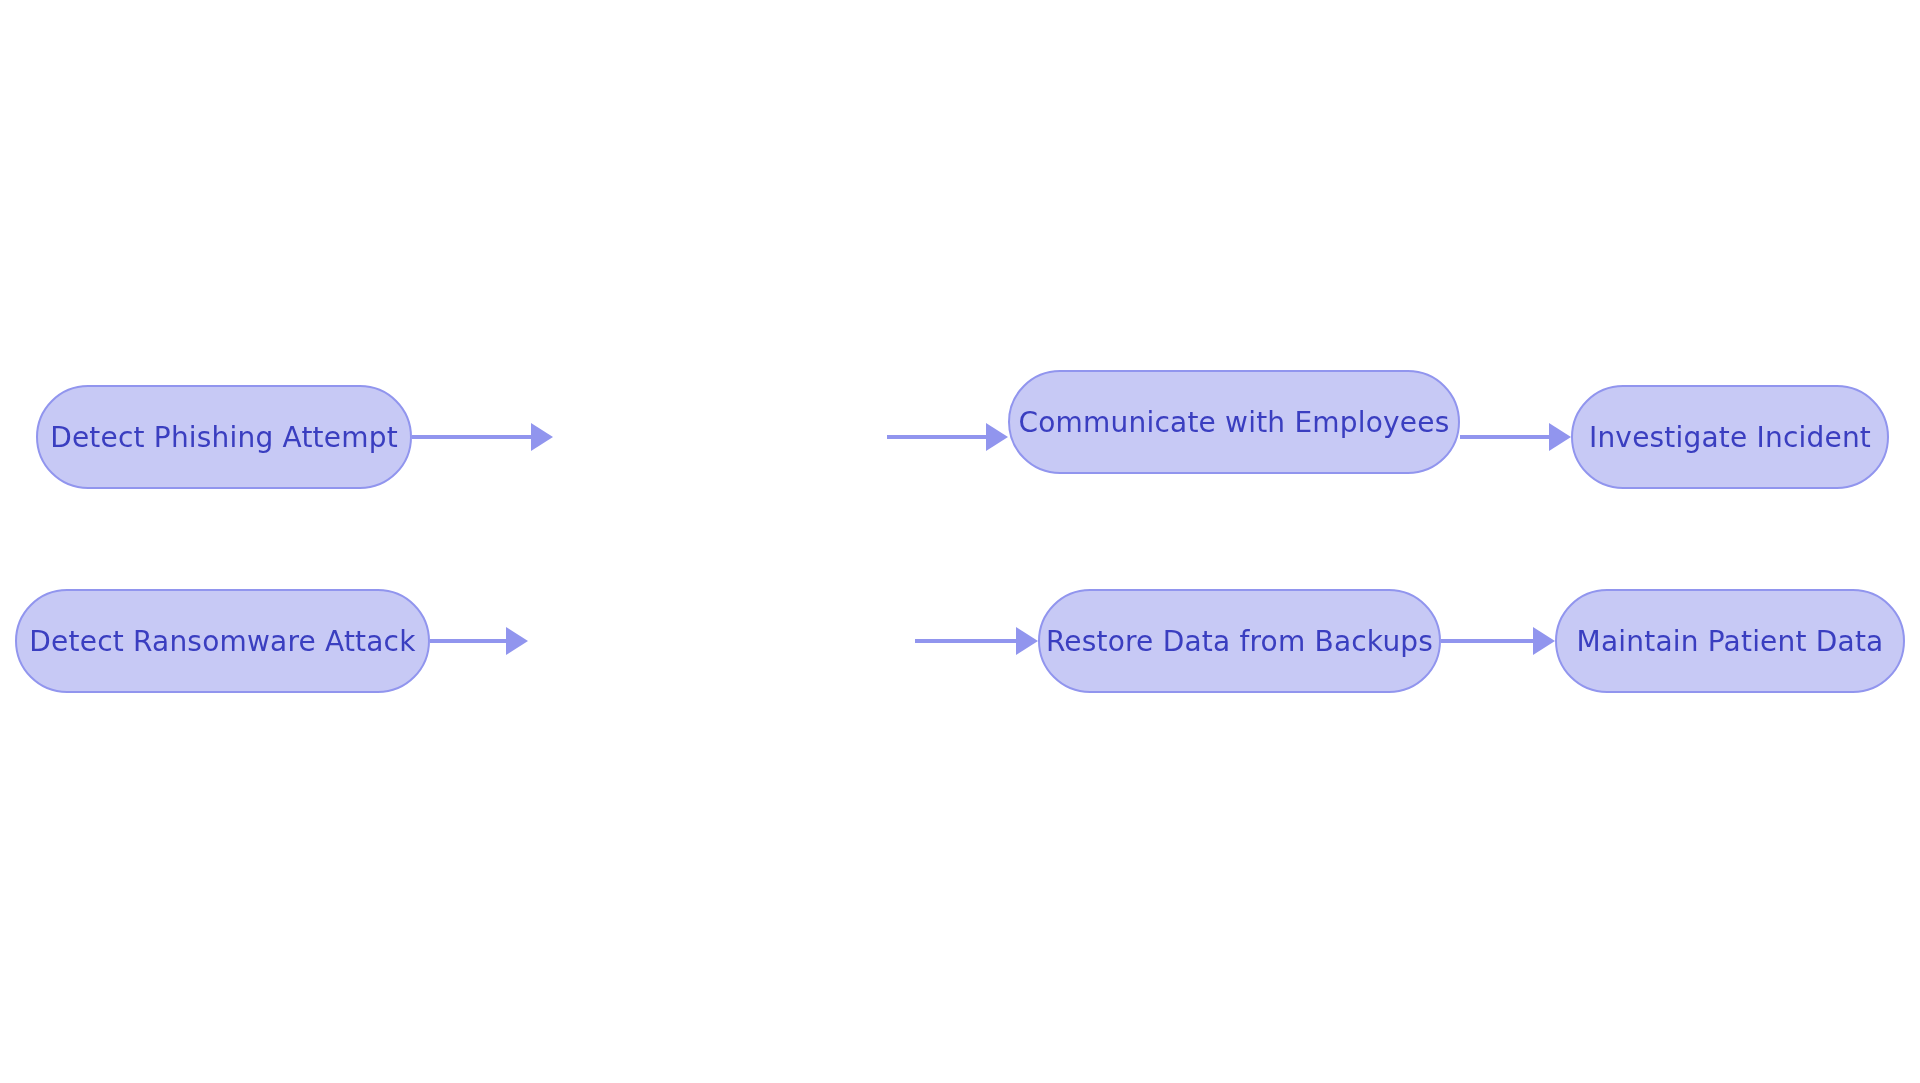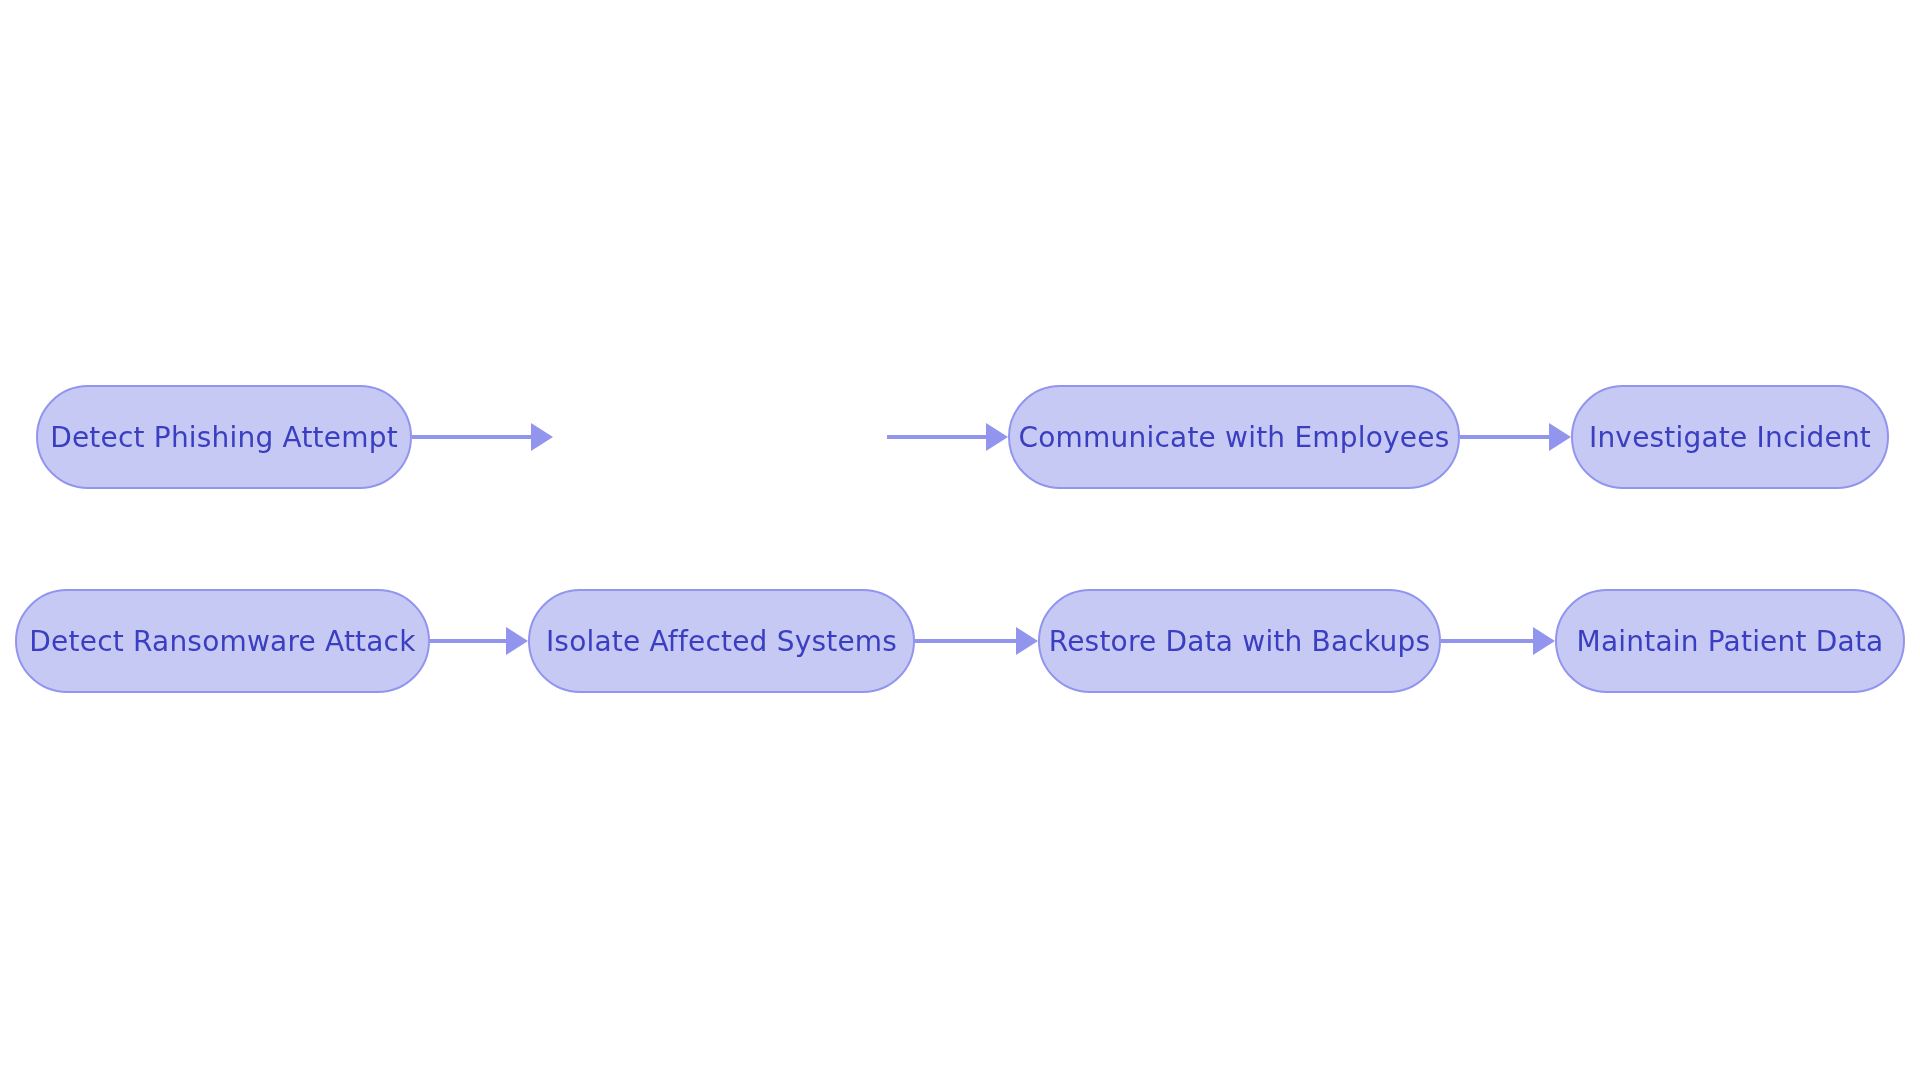--- a/index.html
+++ b/index.html
@@ -34,21 +34,21 @@
     justify-content: center;
     color: var(--node-text);
     font-size: 28px;
     letter-spacing: 0.2px;
     white-space: nowrap;
     text-align: center;
   }
   
   .n11 { left: 36px;   top: 385px; width: 376px; }
   .n12 { left: 553px;  top: 385px; width: 334px; }
-  .n13 { left: 1008px; top: 385px; width: 452px; }
+  .n13 { left: 1008px; top: 370px; width: 452px; }
   .n14 { left: 1571px; top: 385px; width: 318px; }
   
   .n21 { left: 15px;   top: 589px; width: 415px; }
   .n22 { left: 528px;  top: 589px; width: 387px; }
   .n23 { left: 1038px; top: 589px; width: 403px; }
   .n24 { left: 1555px; top: 589px; width: 350px; }
 
   .arrow {
     position: absolute;
     height: 28px;
@@ -97,25 +97,24 @@
     <div class="arrow-line"></div>
     <div class="arrow-head"></div>
   </div>
   <div class="node n14">Investigate Incident</div>
 
   <div class="node n21">Detect Ransomware Attack</div>
   <div class="arrow a4">
     <div class="arrow-line"></div>
     <div class="arrow-head"></div>
   </div>
-  <div class="node n22">Isolate Affected Systems</div>
   <div class="arrow a5">
     <div class="arrow-line"></div>
     <div class="arrow-head"></div>
   </div>
-  <div class="node n23">Restore Data with Backups</div>
+  <div class="node n23">Restore Data from Backups</div>
   <div class="arrow a6">
     <div class="arrow-line"></div>
     <div class="arrow-head"></div>
   </div>
   <div class="node n24">Maintain Patient Data</div>
 
 </div>
 
 </body></html>

